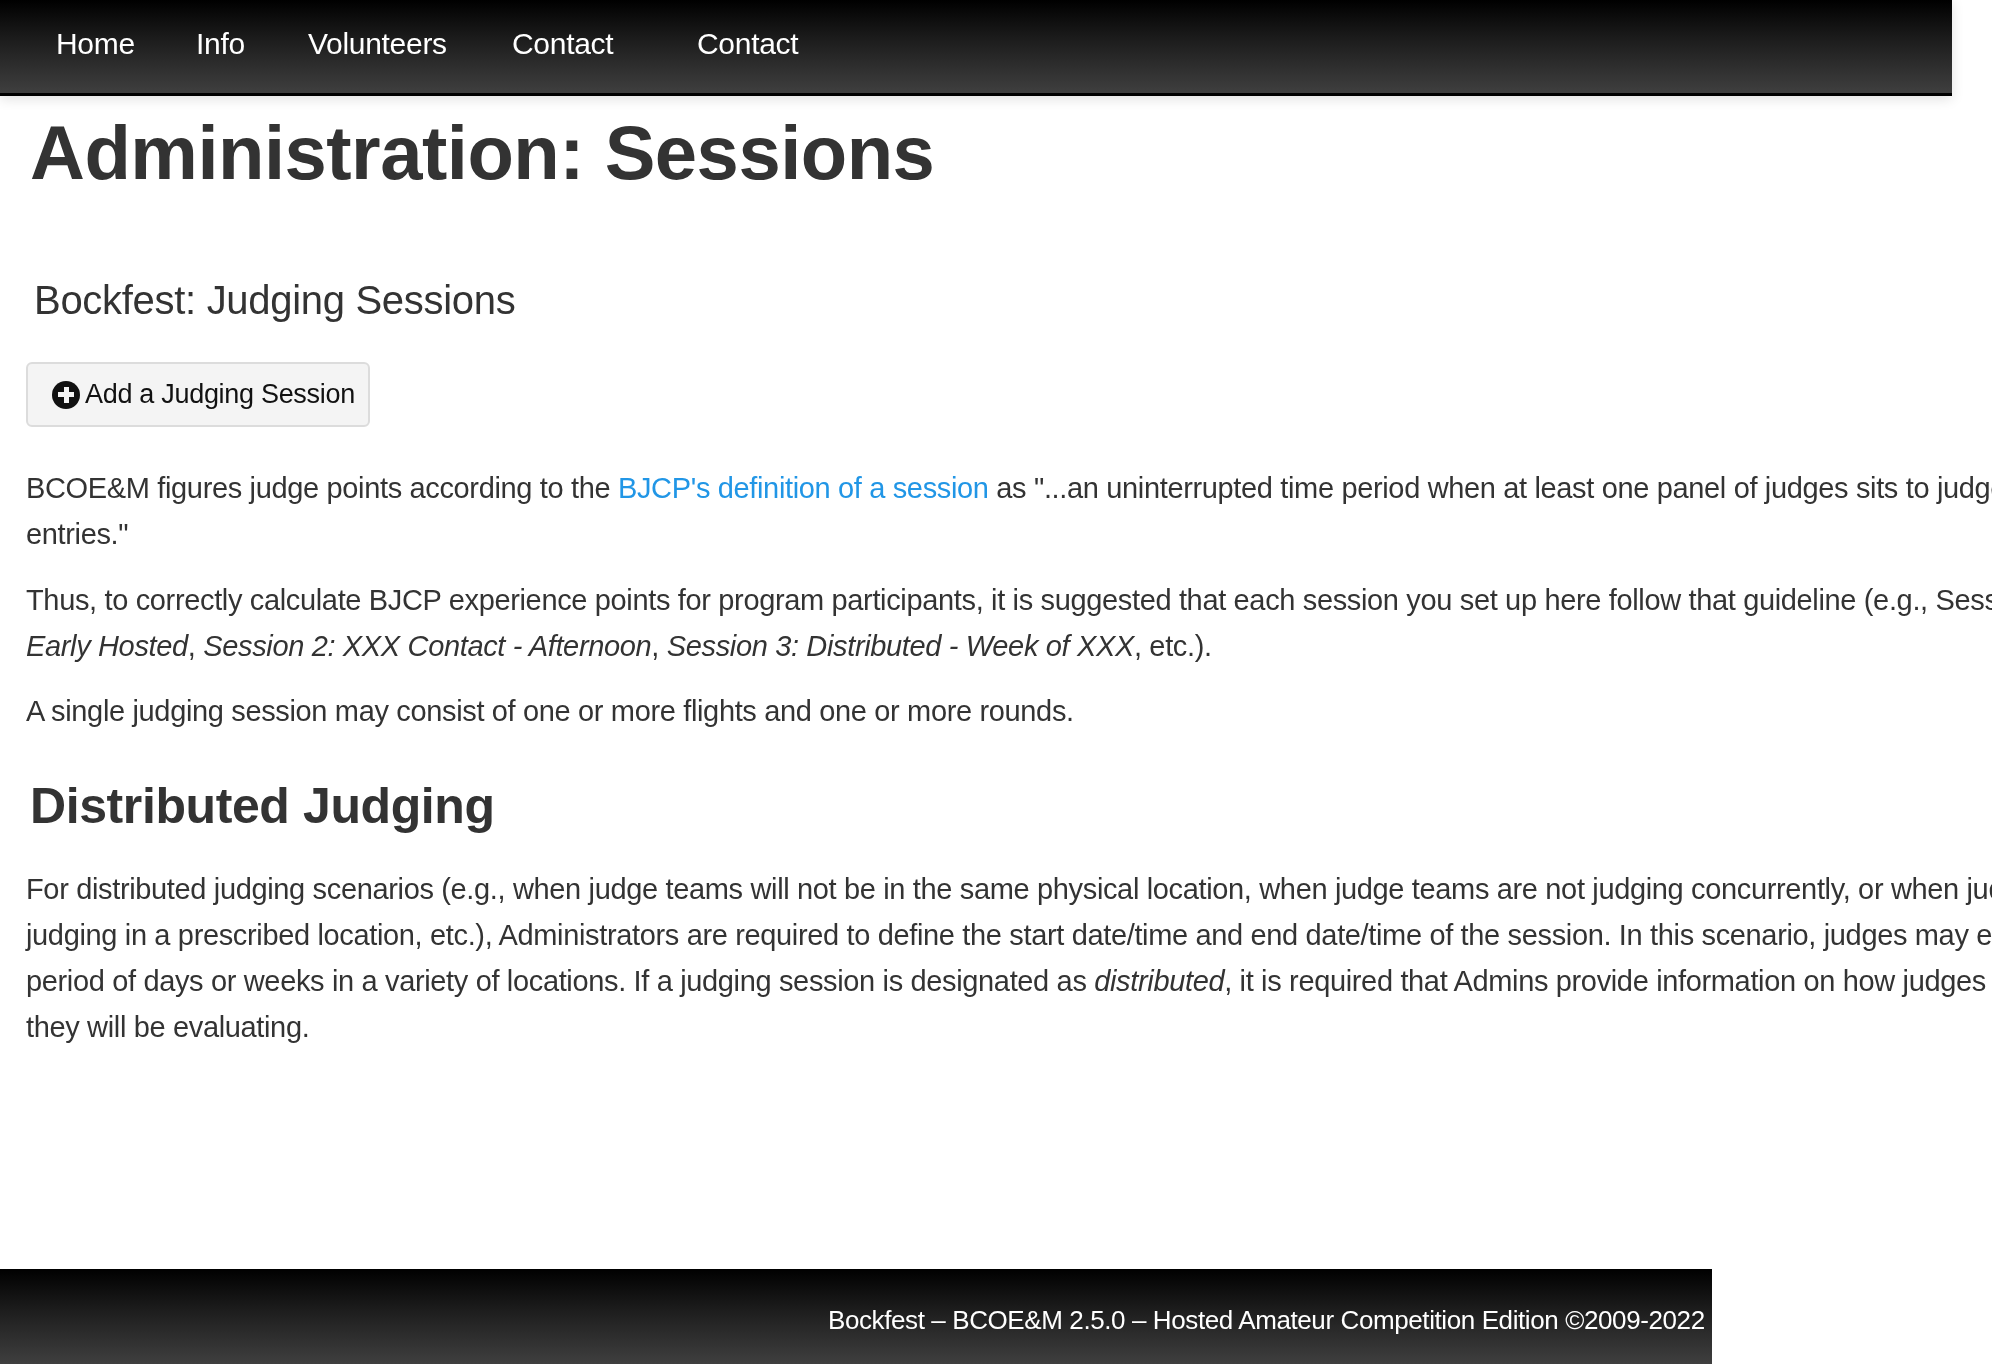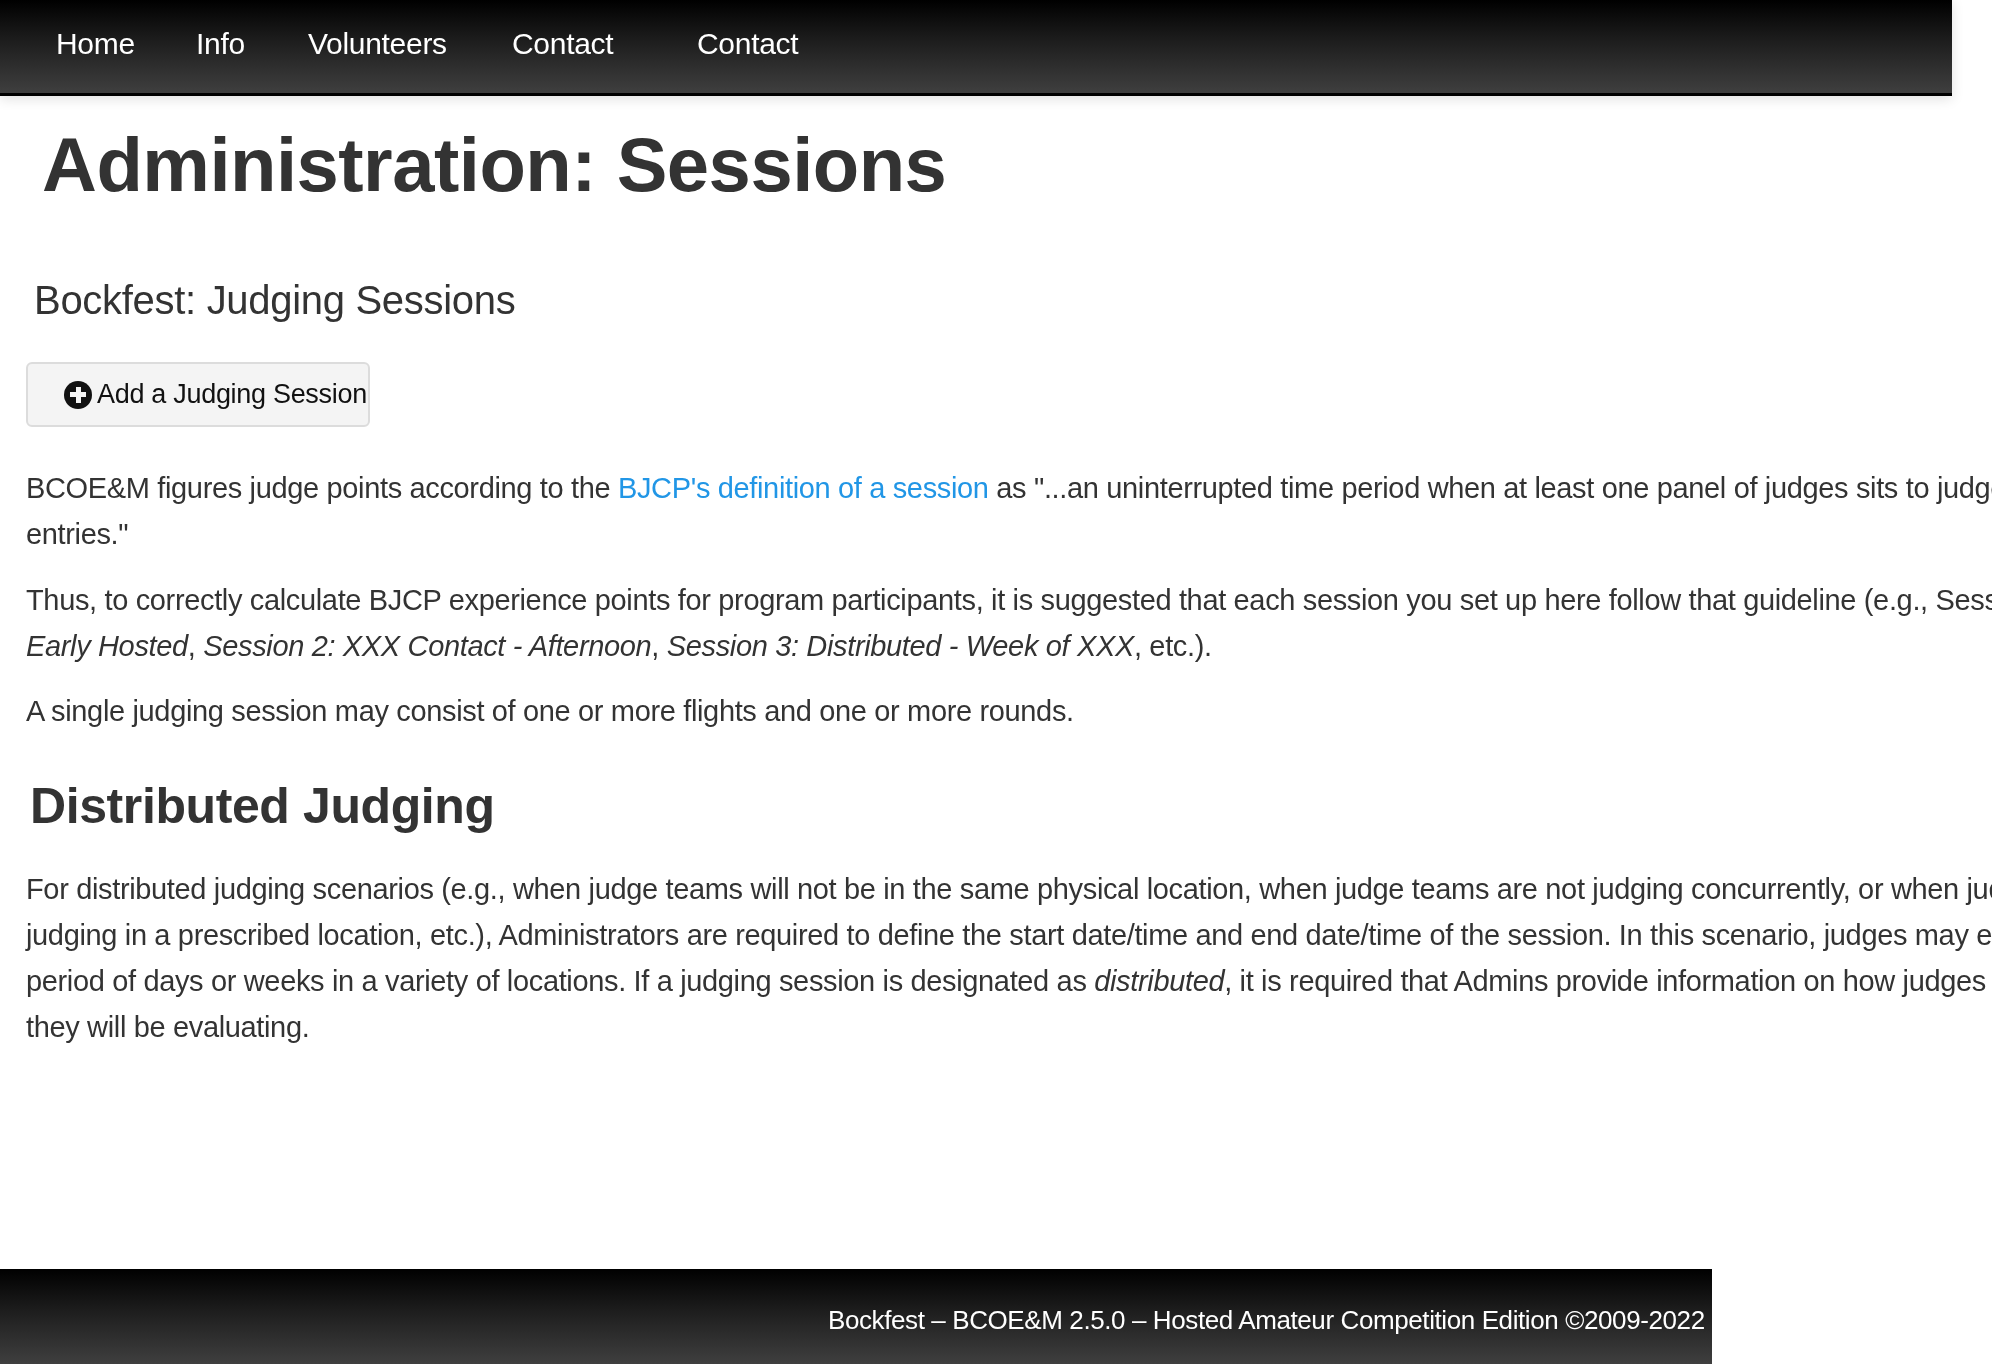--- a/index.html
+++ b/index.html
@@ -13,33 +13,33 @@
     background: linear-gradient(to bottom, #000000 0%, #1e1e1e 45%, #3f3f3f 100%);
     border-bottom: 3px solid #000;
     box-shadow: 0 3px 12px rgba(0,0,0,0.12);
   }
   .nav-item {
     position: absolute; top: 24px; color: #ffffff; font-size: 30px; line-height: 40px;
     text-decoration: none; cursor: pointer; letter-spacing: -0.3px;
   }
   .content { position: absolute; left: 26px; top: 96px; width: 2400px; }
   h1.page-title {
-    position: absolute; top: 8px; left: 0; margin: 16px;
+    position: absolute; top: 8px; left: 0; margin: 4px;
     font-size: 76px; font-weight: 800; line-height: 90px; color: #333; letter-spacing: -0.5px;
     white-space: nowrap;
   }
   h3.subtitle {
     position: absolute; top: 168px; left: 0; margin: 8px;
     font-size: 40px; font-weight: 400; line-height: 56px; color: #333; white-space: nowrap;
     letter-spacing: -0.3px;
   }
   .btn-add {
     position: absolute; top: 266px; left: 0; width: 344px; height: 65px; box-sizing: border-box;
     background: #f4f4f4; border: 2px solid #dcdcdc; border-radius: 6px;
-    display: flex; align-items: center; padding-left: 36px; cursor: pointer;
+    display: flex; align-items: center; padding-left: 24px; cursor: pointer;
     font-size: 27px; color: #111; white-space: nowrap; letter-spacing: -0.3px;
   }
   .btn-add .plus-icon {
     width: 28px; height: 28px; border-radius: 50%; background: #111; margin-right: 5px;
     position: relative; flex: 0 0 28px;
   }
   .btn-add .plus-icon::before, .btn-add .plus-icon::after {
     content: ""; position: absolute; background: #f4f4f4;
   }
   .btn-add .plus-icon::before { left: 6px; top: 11.5px; width: 16px; height: 5px; }

